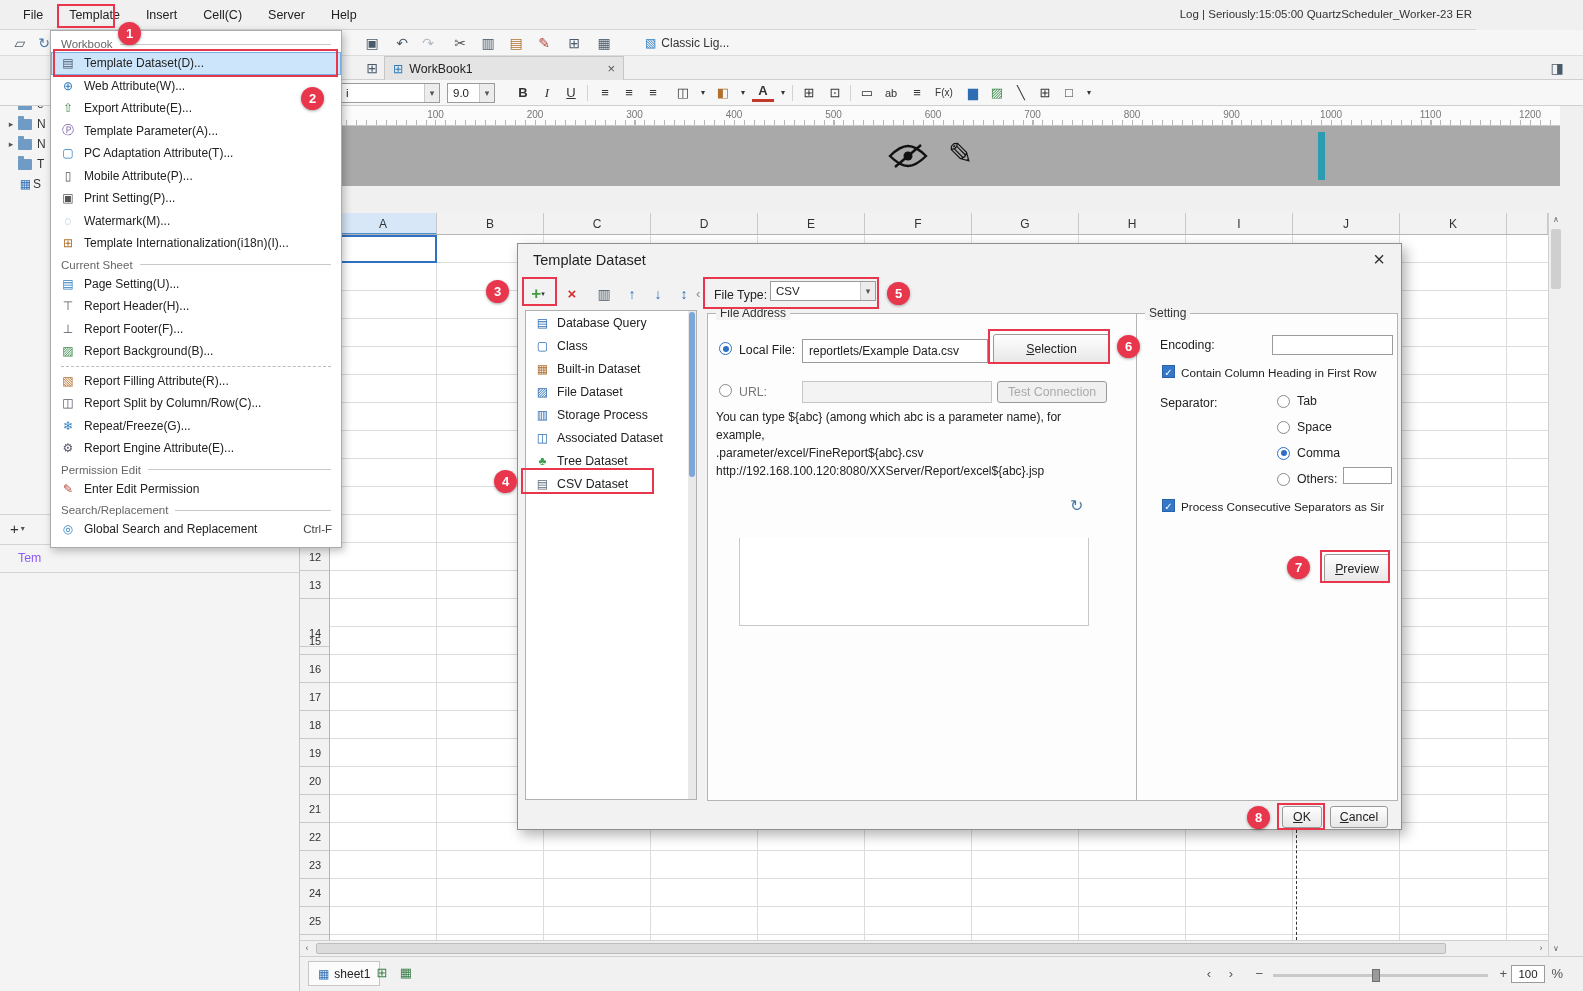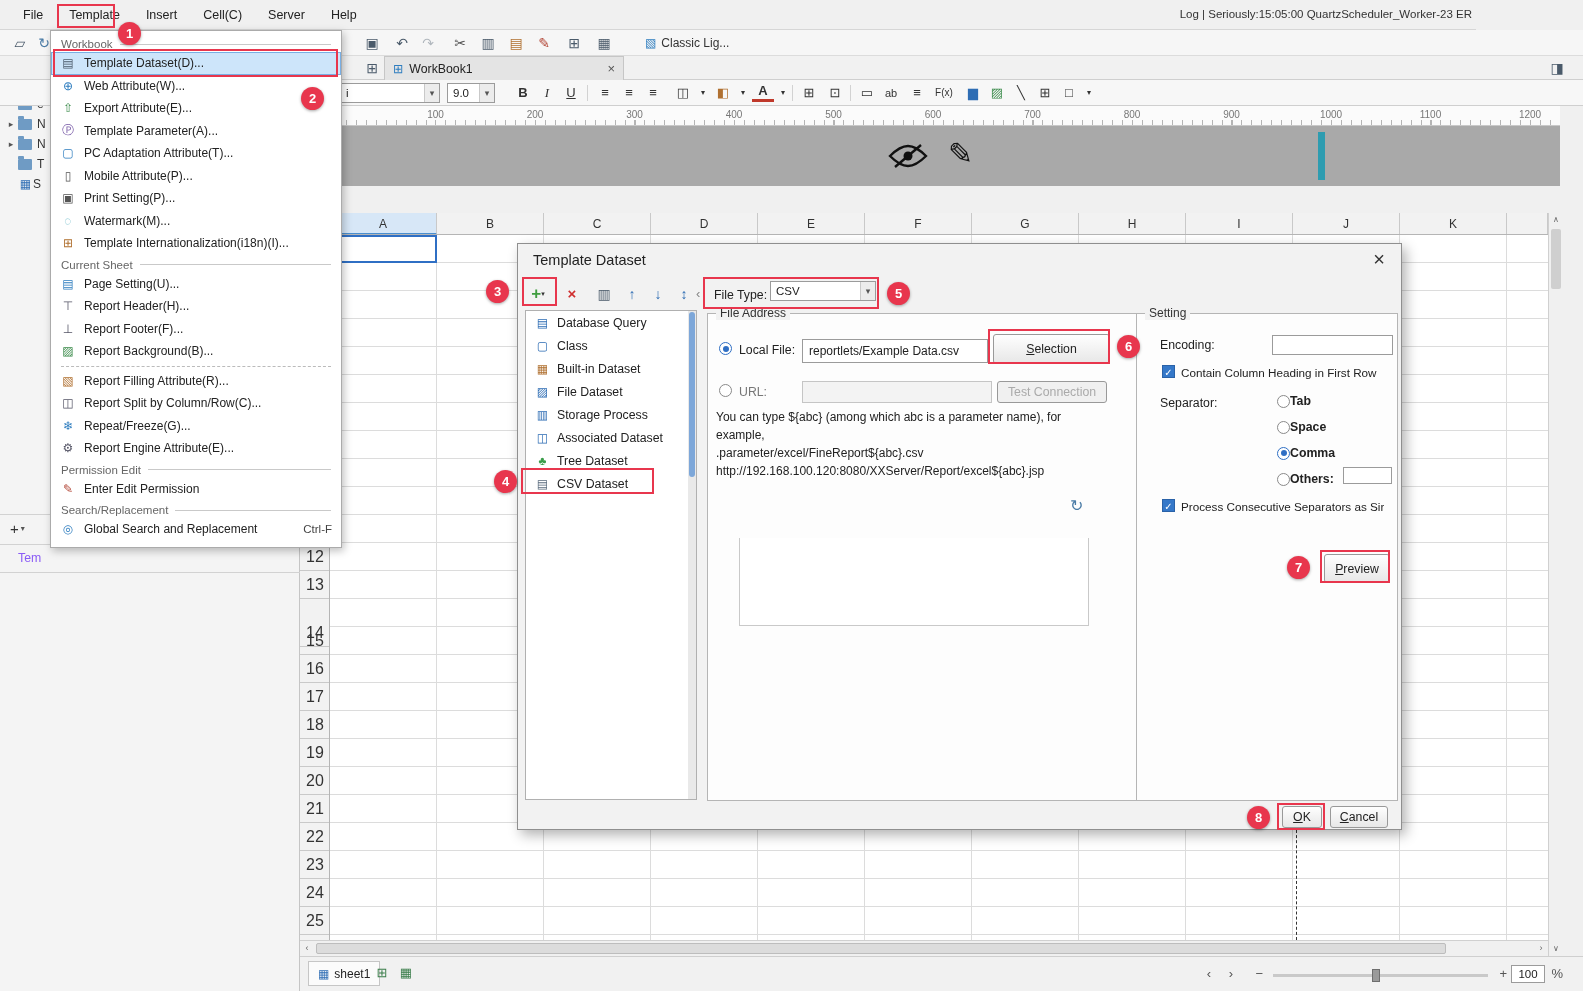--- a/index.html
+++ b/index.html
@@ -56,21 +56,21 @@
   .corner { position:absolute; left:300px; top:213px; width:30px; height:22px; background:#ededed;
             border-right:1px solid #b5b5b5; border-bottom:1px solid #b5b5b5; z-index:3; }
   .colheaders { position:absolute; left:330px; top:213px; width:1218px; height:22px; background:#f2f2f2;
                 border-bottom:1px solid #b5b5b5; z-index:3; overflow:hidden; }
   .ch { position:absolute; top:0; width:107px; height:22px; line-height:22px; text-align:center;
         border-right:1px solid #c9c9c9; font-size:12px; color:#333; }
   .ch.sel { background:#d7e7f7; border-bottom:2px solid #4a8fd0; }
   .rowheaders { position:absolute; left:300px; top:235px; width:30px; height:705px; background:#f2f2f2;
                 border-right:1px solid #b5b5b5; z-index:3; overflow:hidden; }
   .rh { position:absolute; left:0; width:30px; height:28px; line-height:28px; text-align:center;
-        border-bottom:1px solid #c9c9c9; font-size:16px; color:#333; }
+        border-bottom:1px solid #c9c9c9; font-size:11px; color:#333; }
   .grid { position:absolute; left:330px; top:235px; width:1218px; height:705px; background:#fff; z-index:2;
           background-image:
             repeating-linear-gradient(to right, transparent 0 106px, #dcdcdc 106px 107px),
             repeating-linear-gradient(to bottom, transparent 0 27px, #dcdcdc 27px 28px); overflow:hidden; }
   .a1-sel { position:absolute; left:0; top:0; width:107px; height:28px; border:2px solid #2f6fc4; background:transparent; }
   .pagebreak { position:absolute; left:966px; top:595px; height:110px; border-left:1px dashed #333; }
 
   
   .vscroll { position:absolute; left:1548px; top:213px; width:14px; height:743px; background:#f0f0f0;
              border-left:1px solid #d0d0d0; z-index:3; }
@@ -157,21 +157,21 @@
   .btn-fl { display:block; }
   .btn-fl::first-letter { text-decoration:underline; }
   .help-line { position:absolute; left:8px; font-size:12px; color:#222; white-space:nowrap; }
   .refresh-ico { position:absolute; left:362px; top:182px; font-size:16px; color:#4a7ba6; }
   .ptable-head { position:absolute; left:31px; top:206px; width:350px; height:18px; display:flex;
                  background:#ececec; border:1px solid #b5b5b5; }
   .pt-cell { flex:1; text-align:center; font-size:12px; line-height:16px; color:#222; border-right:1px solid #c9c9c9; }
   .pt-cell:last-child { border-right:none; }
   .ptable-body { position:absolute; left:31px; top:224px; width:350px; height:88px; background:#fff;
                  border:1px solid #c9c9c9; border-top:none; }
-  .sep-row { position:absolute; left:0; display:flex; align-items:center; height:14px;font-weight:bold; }
+  .sep-row { position:absolute; left:0; display:flex; align-items:center; gap:7px; height:14px; }
   .sep-row .r { position:relative; width:13px; height:13px; border:1px solid #8a8a8a; border-radius:50%; background:#fff; flex:none; }
   .sep-row .r.sel { border-color:#2f6fc4; }
   .sep-row .r.sel::after { content:''; position:absolute; left:2.5px; top:2.5px; width:6px; height:6px; background:#2f6fc4; border-radius:50%; }
   .sep-row .t { font-size:12.3px; white-space:nowrap; }
 
   
   .rbox { position:absolute; border:2px solid #e8364d; z-index:60; pointer-events:none; }
   .ann { position:absolute; width:23px; height:23px; border-radius:50%; background:#e8364d; color:#fff;
          display:flex; align-items:center; justify-content:center; font-size:13px; font-weight:bold;
          z-index:70; box-shadow:0 1px 3px rgba(0,0,0,.35); }

